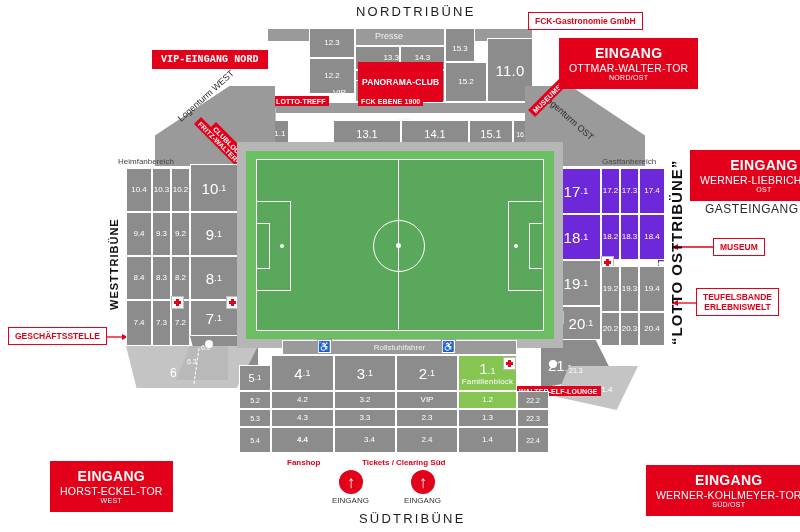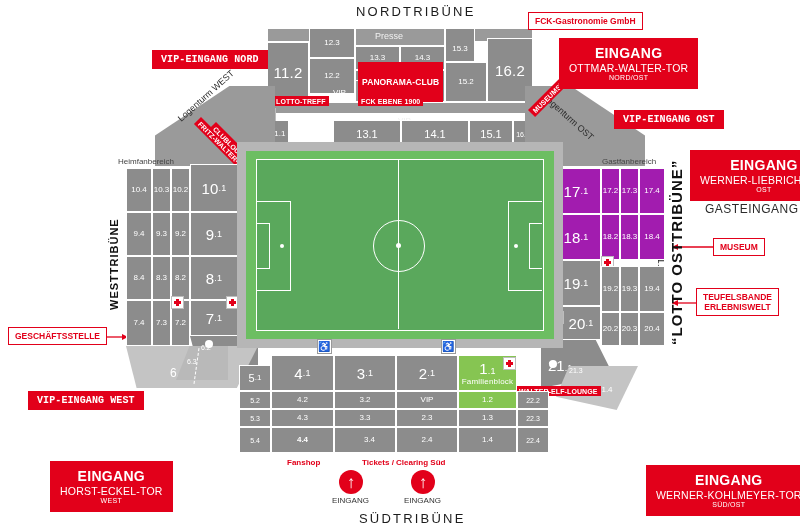--- a/index.html
+++ b/index.html
@@ -6,21 +6,21 @@
   body{width:800px;height:532px;position:relative;overflow:hidden;
        font-family:"Liberation Sans",sans-serif;
        -webkit-font-smoothing:antialiased;}
   #stage{position:absolute;left:0;top:0;width:800px;height:532px;}
   .abs{position:absolute;box-sizing:border-box;}
 
   
   .blk{position:absolute;box-sizing:border-box;background:#8c8c8c;
        color:#ffffff;display:flex;align-items:center;justify-content:center;
        border:1.3px solid #ffffff;overflow:hidden;line-height:1;}
-  .blk.dark{background:#a21caf;}
+  .blk.dark{background:#6d28d9;}
   .blk.fam{background:#86c552;}
   .blk.plain{background:#9a9a9a;}
   .big{font-size:15px;font-weight:400;letter-spacing:.2px;}
   .big .sub{font-size:9px;}
   .mid{font-size:11px;}
   .sml{font-size:8px;}
   .xsml{font-size:7px;}
 
   
   #bowl{position:absolute;left:237px;top:142px;width:326px;height:206px;
@@ -96,51 +96,48 @@
     <polygon points="672,247 678,244 678,250" fill="#e2001a"></polygon>
 
     <path d="M696,303 L672,303" stroke="#e2001a" stroke-width="1.3" fill="none"></path>
     <polygon points="672,303 678,300 678,306" fill="#e2001a"></polygon>
   </svg>
 
   <div class="cap tribune" style="left:356px;top:4px;">NORDTRIBÜNE</div>
 
   <div class="blk plain" style="left:267px;top:28px;width:266px;height:14px;"></div>
 
-  <div class="blk big" style="left:267px;top:42px;width:42px;height:60px;">
-    <span>11.2</span>
-  </div>
   <div class="blk sml" style="left:309px;top:28px;width:46px;height:30px;">
     <span>12.3</span>
   </div>
   <div class="blk sml" style="left:309px;top:58px;width:46px;height:36px;">
     <span>12.2</span>
   </div>
   <div class="blk plain" style="left:355px;top:28px;width:90px;height:18px;"></div>
   <div class="cap lbl" style="left:375px;top:31px;font-size:9px;color:#f1f1f1;">Presse</div>
-  <div class="blk sml" style="left:355px;top:46px;width:45px;height:24px;">
+  <div class="blk sml" style="left:355px;top:46px;width:45px;height:24px;justify-content:flex-end;">
     <span>13.3</span>
   </div>
   <div class="blk sml" style="left:400px;top:46px;width:45px;height:24px;">
     <span>14.3</span>
   </div>
   <div class="blk sml" style="left:355px;top:70px;width:45px;height:24px;">
     <span style="position:relative;top:6px;left:-8px;">13.2</span>
   </div>
   <div class="blk sml" style="left:400px;top:70px;width:45px;height:32px;">
     <span style="position:relative;top:6px;left:10px;">14.2</span>
   </div>
   <div class="blk sml" style="left:445px;top:28px;width:30px;height:34px;">
     <span style="position:relative;top:4px;">15.3</span>
   </div>
   <div class="blk sml" style="left:445px;top:62px;width:42px;height:40px;">
     <span>15.2</span>
   </div>
   <div class="blk big" style="left:487px;top:38px;width:46px;height:64px;">
-    <span>16.2</span>
+    <span>11.0</span>
   </div>
 
   <div class="blk plain" style="left:355px;top:80px;width:50px;height:22px;">
     <span class="mid">VIP</span>
   </div>
   <div class="cap lbl" style="left:333px;top:88px;color:#ffffff;">VIP</div>
 
   <div class="blk plain" style="left:267px;top:102px;width:266px;height:12px;"></div>
   <div class="cap lbl" style="left:398px;top:116px;color:#efefef;">VIP</div>
 
@@ -353,20 +350,23 @@
     <div class="pl" style="left:116px;top:60px;width:52px;height:52px;border-radius:50%;"></div>
     <div class="abs" style="left:139px;top:83px;width:5px;height:5px;border-radius:50%;background:#fff;"></div>
     <div class="pl" style="left:0px;top:41px;width:34px;height:90px;border-left:none;"></div>
     <div class="pl" style="left:0px;top:63px;width:13px;height:46px;border-left:none;"></div>
     <div class="abs" style="left:23px;top:84px;width:4px;height:4px;border-radius:50%;background:#fff;"></div>
     <div class="pl" style="left:251px;top:41px;width:34px;height:90px;border-right:none;"></div>
     <div class="pl" style="left:272px;top:63px;width:13px;height:46px;border-right:none;"></div>
     <div class="abs" style="left:257px;top:84px;width:4px;height:4px;border-radius:50%;background:#fff;"></div>
   </div>
 
+  <div class="blk plain" style="left:282px;top:340px;width:235px;height:15px;">
+    <span class="sml" style="color:#f2f2f2;">Rollstuhlfahrer</span>
+  </div>
   <div class="wheel" style="left:317px;top:339px;">♿</div>
   <div class="wheel" style="left:441px;top:339px;">♿</div>
 
   <div class="blk big" style="left:271px;top:355px;width:63px;height:36px;">
     <span>4</span>
       <span class="sub">.1</span>
   </div>
   <div class="blk sml" style="left:271px;top:391px;width:63px;height:18px;">
     <span>4.2</span>
   </div>
@@ -448,22 +448,20 @@
 
   <div class="redtxt" style="left:287px;top:458px;">Fanshop</div>
   <div class="redtxt" style="left:362px;top:458px;">Tickets / Clearing Süd</div>
   <div class="entarrow" style="left:339px;top:470px;">↑</div>
   <div class="entarrow" style="left:411px;top:470px;">↑</div>
   <div class="cap" style="left:332px;top:496px;font-size:8px;color:#333;">EINGANG</div>
   <div class="cap" style="left:404px;top:496px;font-size:8px;color:#333;">EINGANG</div>
   <div class="cap tribune" style="left:359px;top:511px;">SÜDTRIBÜNE</div>
 
   <div class="rtag mid" style="left:152px;top:50px;">VIP-EINGANG NORD</div>
-  <div class="rtag mid" style="left:614px;top:110px;">VIP-EINGANG OST</div>
-  <div class="rtag mid" style="left:28px;top:391px;">VIP-EINGANG WEST</div>
 
   <div class="otag" style="left:528px;top:12px;">FCK-Gastronomie GmbH</div>
   <div class="otag" style="left:8px;top:327px;">GESCHÄFTSSTELLE</div>
   <div class="otag" style="left:713px;top:238px;">MUSEUM</div>
   <div class="otag" style="left:696px;top:288px;flex-direction:column;">
     <span>TEUFELSBANDE</span>
     <span>ERLEBNISWELT</span>
   </div>
 
   <div class="rtag gate" style="left:559px;top:38px;">

